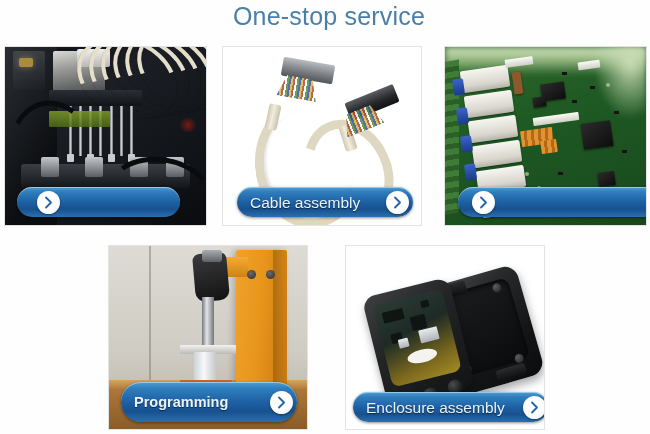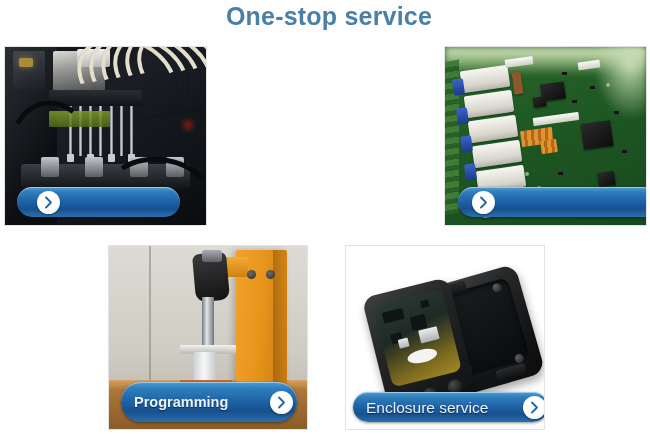--- a/index.html
+++ b/index.html
@@ -23,21 +23,21 @@
 
   
   .page-title {
     position: absolute;
     left: 0; top: 2px;
     width: 650px;
     text-align: center;
     font-size: 25px;
     letter-spacing: .2px;
     color: #4a7fa8;
-    font-weight: 700;
+    font-weight: 400;
     padding-left: 8px;
     box-sizing: border-box;
   }
 
   
   .tile {
     position: absolute;
     overflow: hidden;
     background: #ffffff;
     border: 1px solid #e3e3e3;
@@ -307,20 +307,40 @@
     </div>
     <div class="pill" style="left:12px; bottom:8px; width:163px;">
       <span class="arrow-circle">
         <svg width="11" height="13" viewBox="0 0 11 13" aria-hidden="true">
           <path d="M3 1.5 L8 6.5 L3 11.5" fill="none" stroke="#1f63a8" stroke-width="1.8" stroke-linecap="round" stroke-linejoin="round"></path>
         </svg>
       </span>
     </div>
   </div>
 
+  <div class="tile" style="left:222px; top:46px; width:200px; height:180px;">
+    <div class="photo cable">
+      <div class="wire wireA"></div>
+      <div class="wire wireB"></div>
+      <div class="sleeve" style="left:22%; top:32%; transform:rotate(12deg);"></div>
+      <div class="sleeve" style="left:60%; top:44%; transform:rotate(-18deg);"></div>
+      <div class="conn" style="left:30%; top:8%; transform:rotate(10deg);"></div>
+      <div class="fan" style="left:28%; top:17%; transform:rotate(10deg);"></div>
+      <div class="conn dark" style="left:62%; top:26%; transform:rotate(-22deg);"></div>
+      <div class="fan" style="left:60%; top:35%; transform:rotate(-22deg);"></div>
+    </div>
+    <div class="pill" style="left:14px; bottom:8px; width:176px;">
+      <span class="label">Cable assembly</span>
+      <span class="arrow-circle">
+        <svg width="11" height="13" viewBox="0 0 11 13" aria-hidden="true">
+          <path d="M3 1.5 L8 6.5 L3 11.5" fill="none" stroke="#1f63a8" stroke-width="1.8" stroke-linecap="round" stroke-linejoin="round"></path>
+        </svg>
+      </span>
+    </div>
+  </div>
 
   <div class="tile" style="left:444px; top:46px; width:203px; height:180px;">
     <div class="photo pcb">
       <div class="blur-top"></div>
       <div class="blur-tr"></div>
       <div class="edge"></div>
       <div class="relay" style="left:8%;  top:12%; transform:rotate(-8deg);"></div>
       <div class="relay" style="left:10%; top:26%; transform:rotate(-8deg);"></div>
       <div class="relay" style="left:12%; top:40%; transform:rotate(-8deg);"></div>
       <div class="relay" style="left:14%; top:54%; transform:rotate(-8deg);"></div>
@@ -413,21 +433,21 @@
           <div class="bsilver" style="left:22%; top:46%; width:14%; height:11%;"></div>
           <div class="bcomp" style="left:66%; top:8%;  width:12%; height:9%;"></div>
           <div class="blabel"></div>
         </div>
         <div class="foot" style="left:8%;  bottom:-2%;"></div>
         <div class="foot" style="left:40%; bottom:-4%;"></div>
         <div class="foot" style="left:70%; bottom:-2%;"></div>
       </div>
     </div>
     <div class="pill" style="left:7px; bottom:7px; width:195px; padding-right:2px;">
-      <span class="label">Enclosure service</span>
+      <span class="label">Enclosure assembly</span>
       <span class="arrow-circle" style="margin-left:1px;">
         <svg width="11" height="13" viewBox="0 0 11 13" aria-hidden="true">
           <path d="M3 1.5 L8 6.5 L3 11.5" fill="none" stroke="#1f63a8" stroke-width="1.8" stroke-linecap="round" stroke-linejoin="round"></path>
         </svg>
       </span>
     </div>
   </div>
 
 </div>
 

